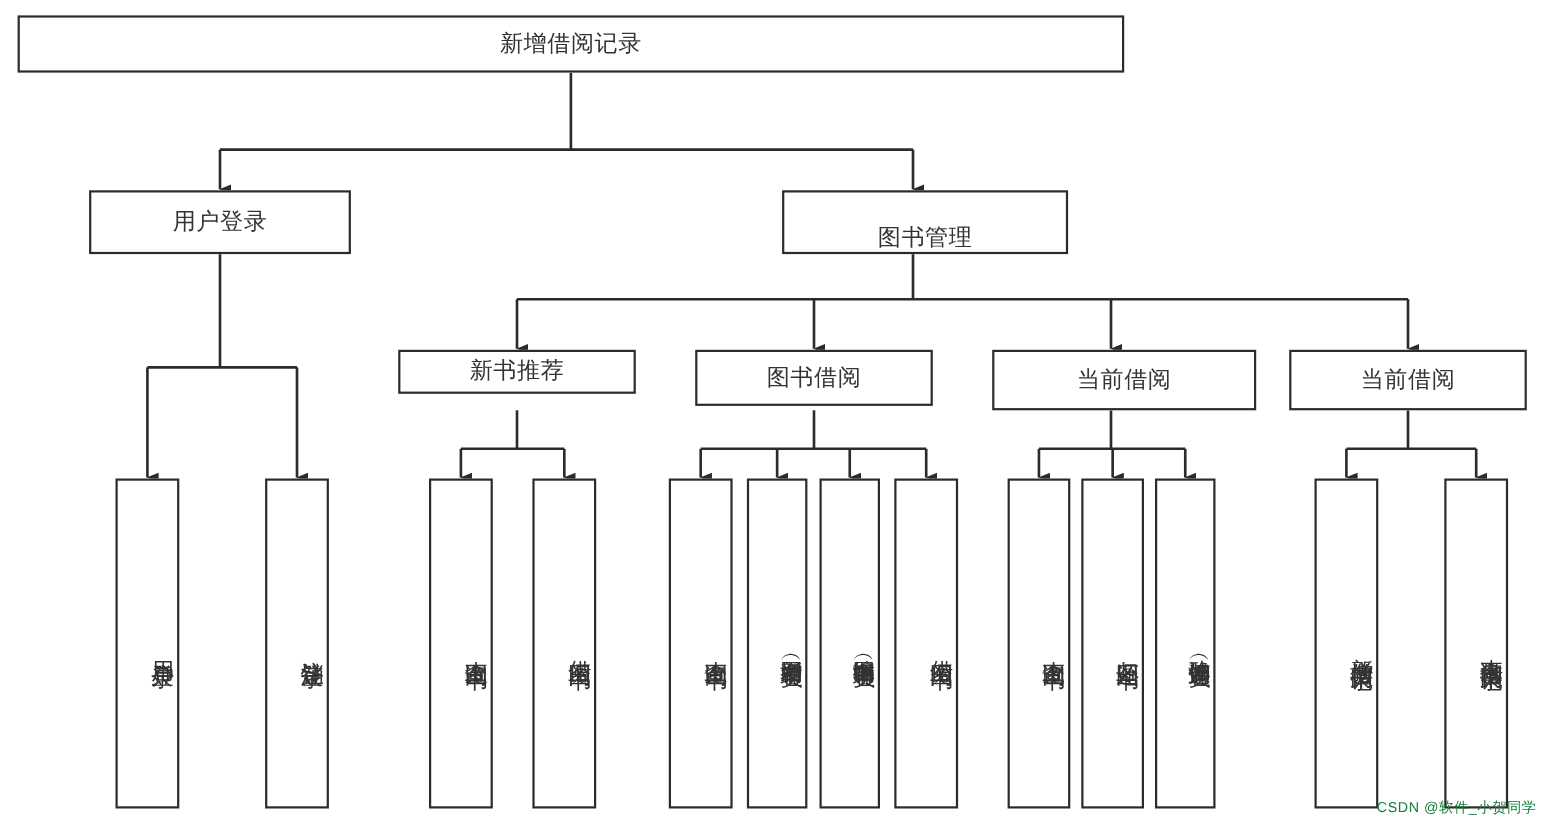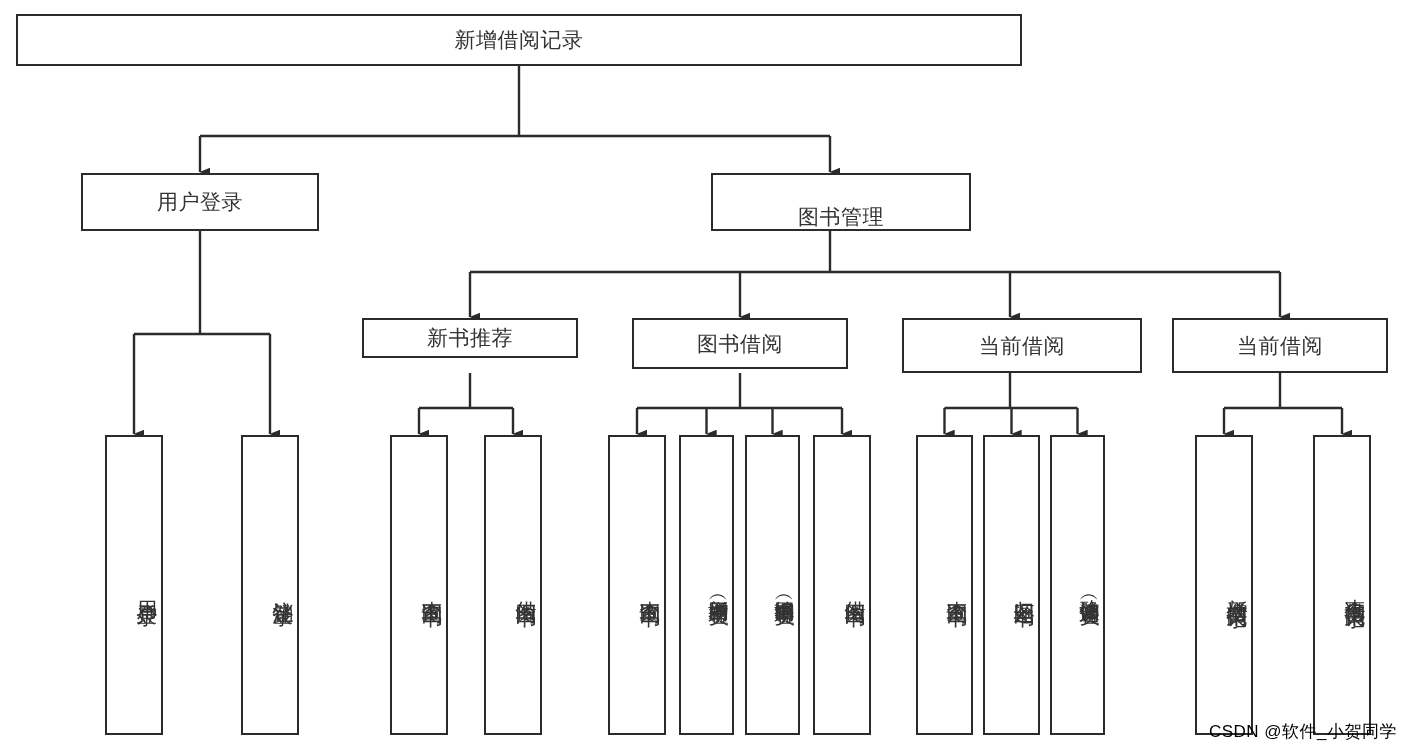--- a/index.html
+++ b/index.html
@@ -54,22 +54,22 @@
     padding-top: 6px;
   }
   .node-v.small {
     font-size: 20px;
     letter-spacing: 1px;
   }
   .watermark {
     position: absolute;
     right: 8px;
     bottom: 4px;
-    font-size: 17px;
-    color: #000000;
+    font-size: 13px;
+    color: #15803d;
     white-space: nowrap;
     letter-spacing: 0.5px;
   }
 </style>
 </head>
 <body>
 
 <div id="diagram-root">
   <svg id="tree-svg" viewBox="0 0 1405 747" xmlns="http://www.w3.org/2000/svg">
     <defs>

